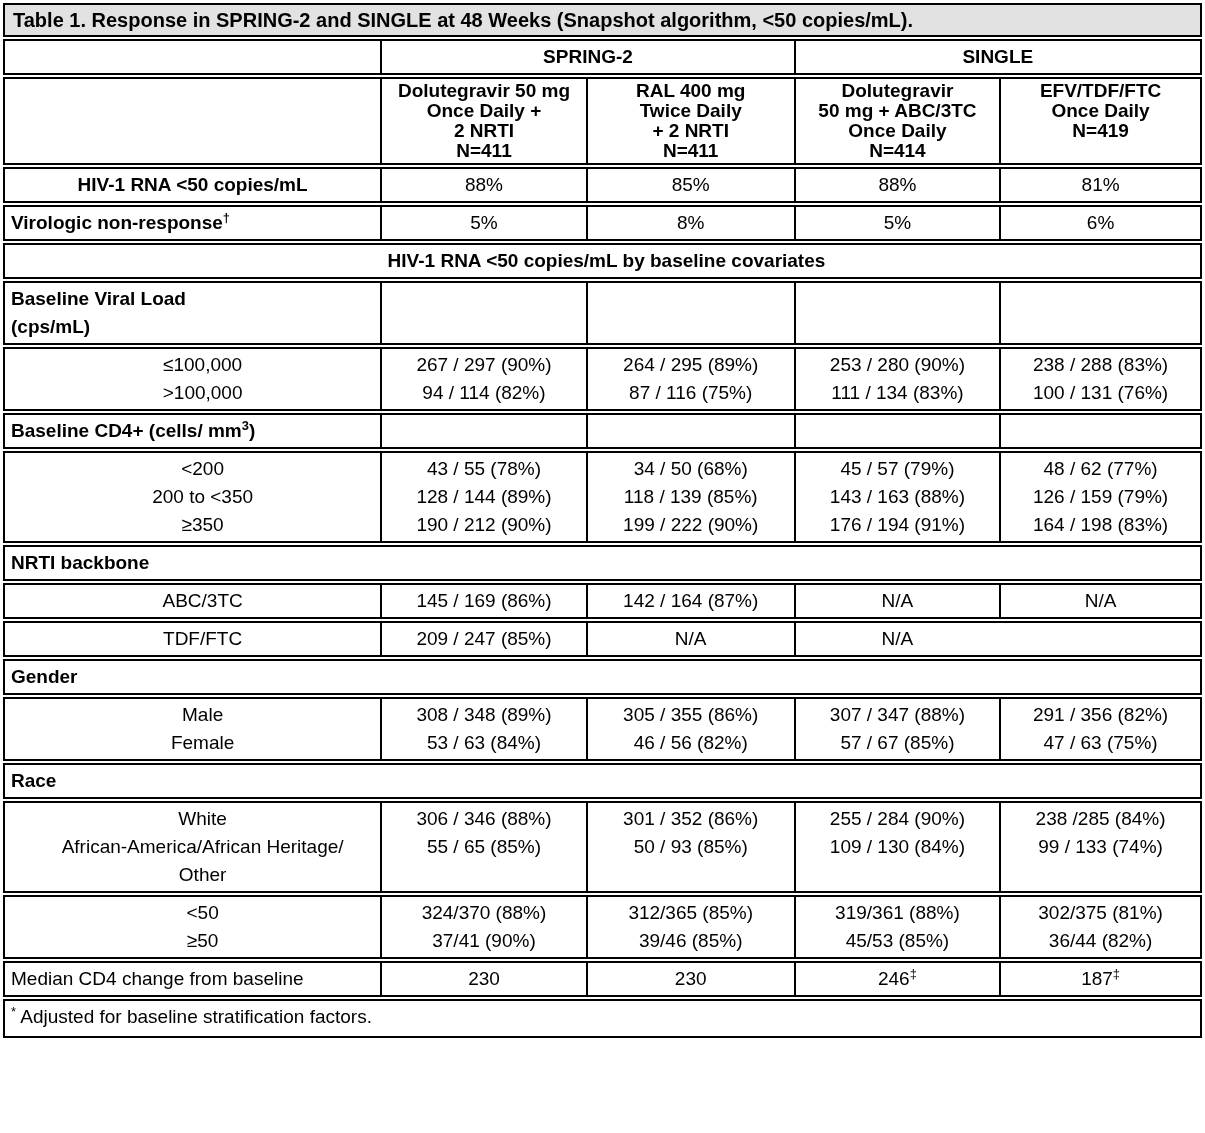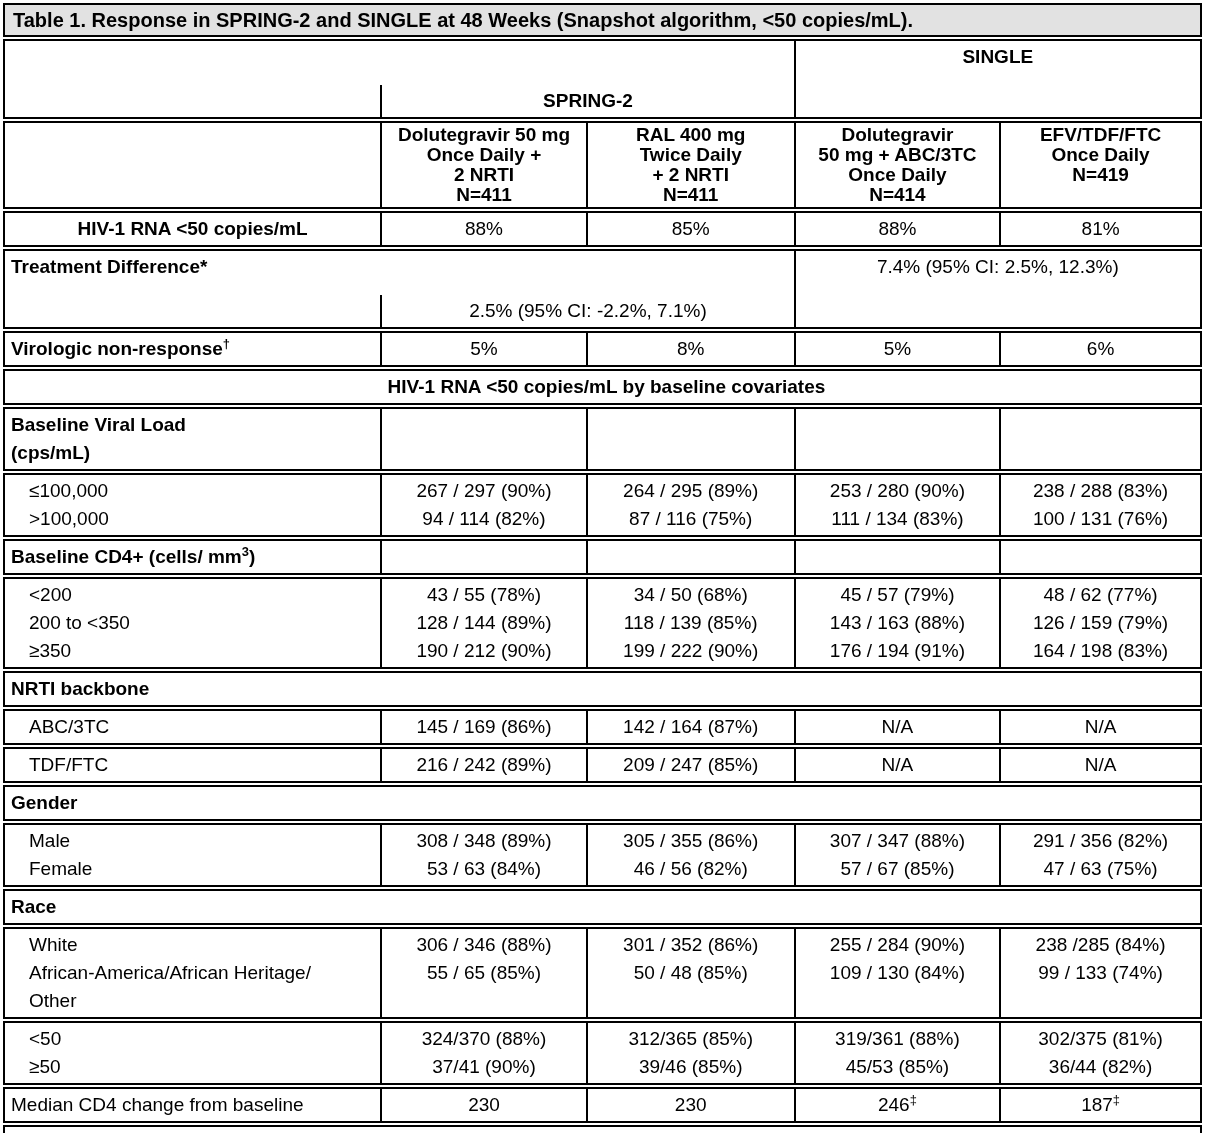--- a/index.html
+++ b/index.html
@@ -36,27 +36,27 @@
   }
   .cell {
     box-sizing: border-box;
     font-size: 19px;
     line-height: 28px;
     padding: 2px 4px;
     white-space: pre-line;
     overflow: hidden;
   }
   .grid > .cell + .cell { border-left: 2px solid #000000; }
-  .span-s2 { grid-column: 2 / span 2; margin-top: 44px; }
+  .span-s2 { grid-column: 2 / span 2; }
   .span-sg { grid-column: 4 / span 2; }
   .span-all { grid-column: 1 / -1; padding-left: 12px; }
   .bold { font-weight: bold; }
   .center { text-align: center; }
   .left { text-align: left; padding-left: 6px; }
-  .indent { padding-left: 24px; }
+  .indent { padding-left: 24px; text-align: center; }
   .headcell { line-height: 20px; padding-top: 2px; }
   sup {
     font-size: 68%;
     line-height: 0;
     vertical-align: super;
   }
   .footnote-band {
     padding: 3px 6px 6px 6px;
   }
   .fnote {
@@ -100,25 +100,20 @@
   </div>
 
   <div class="band grid">
     <div class="cell bold center">HIV-1 RNA &lt;50 copies/mL</div>
     <div class="cell center">88%</div>
     <div class="cell center">85%</div>
     <div class="cell center">88%</div>
     <div class="cell center">81%</div>
   </div>
 
-  <div class="band grid">
-    <div class="cell bold left"><span>Treatment Difference</span><span>*</span></div>
-    <div class="cell span-s2 center">2.5% (95% CI: -2.2%, 7.1%)</div>
-    <div class="cell span-sg center">7.4% (95% CI: 2.5%, 12.3%)</div>
-  </div>
 
   <div class="band grid">
     <div class="cell bold left"><span>Virologic non-response</span><sup>†</sup></div>
     <div class="cell center">5%</div>
     <div class="cell center">8%</div>
     <div class="cell center">5%</div>
     <div class="cell center">6%</div>
   </div>
 
   <div class="band grid">
@@ -180,21 +175,20 @@
   <div class="band grid">
     <div class="cell left indent">ABC/3TC</div>
     <div class="cell center">145 / 169 (86%)</div>
     <div class="cell center">142 / 164 (87%)</div>
     <div class="cell center">N/A</div>
     <div class="cell center">N/A</div>
   </div>
 
   <div class="band grid">
     <div class="cell left indent">TDF/FTC</div>
-    <div class="cell center">216 / 242 (89%)</div>
     <div class="cell center">209 / 247 (85%)</div>
     <div class="cell center">N/A</div>
     <div class="cell center">N/A</div>
   </div>
 
   <div class="band grid">
     <div class="cell span-all bold left">Gender</div>
   </div>
 
   <div class="band grid">
@@ -214,21 +208,21 @@
     <div class="cell span-all bold left">Race</div>
   </div>
 
   <div class="band grid">
     <div class="cell left indent">White
 African-America/African Heritage/
 Other</div>
     <div class="cell center">306 / 346 (88%)
 55 / 65 (85%)</div>
     <div class="cell center">301 / 352 (86%)
-50 / 48 (85%)</div>
+50 / 93 (85%)</div>
     <div class="cell center">255 / 284 (90%)
 109 / 130 (84%)</div>
     <div class="cell center">238 /285 (84%)
 99 / 133 (74%)</div>
   </div>
 
 
   <div class="band grid">
     <div class="cell left indent">&lt;50
 ≥50</div>

